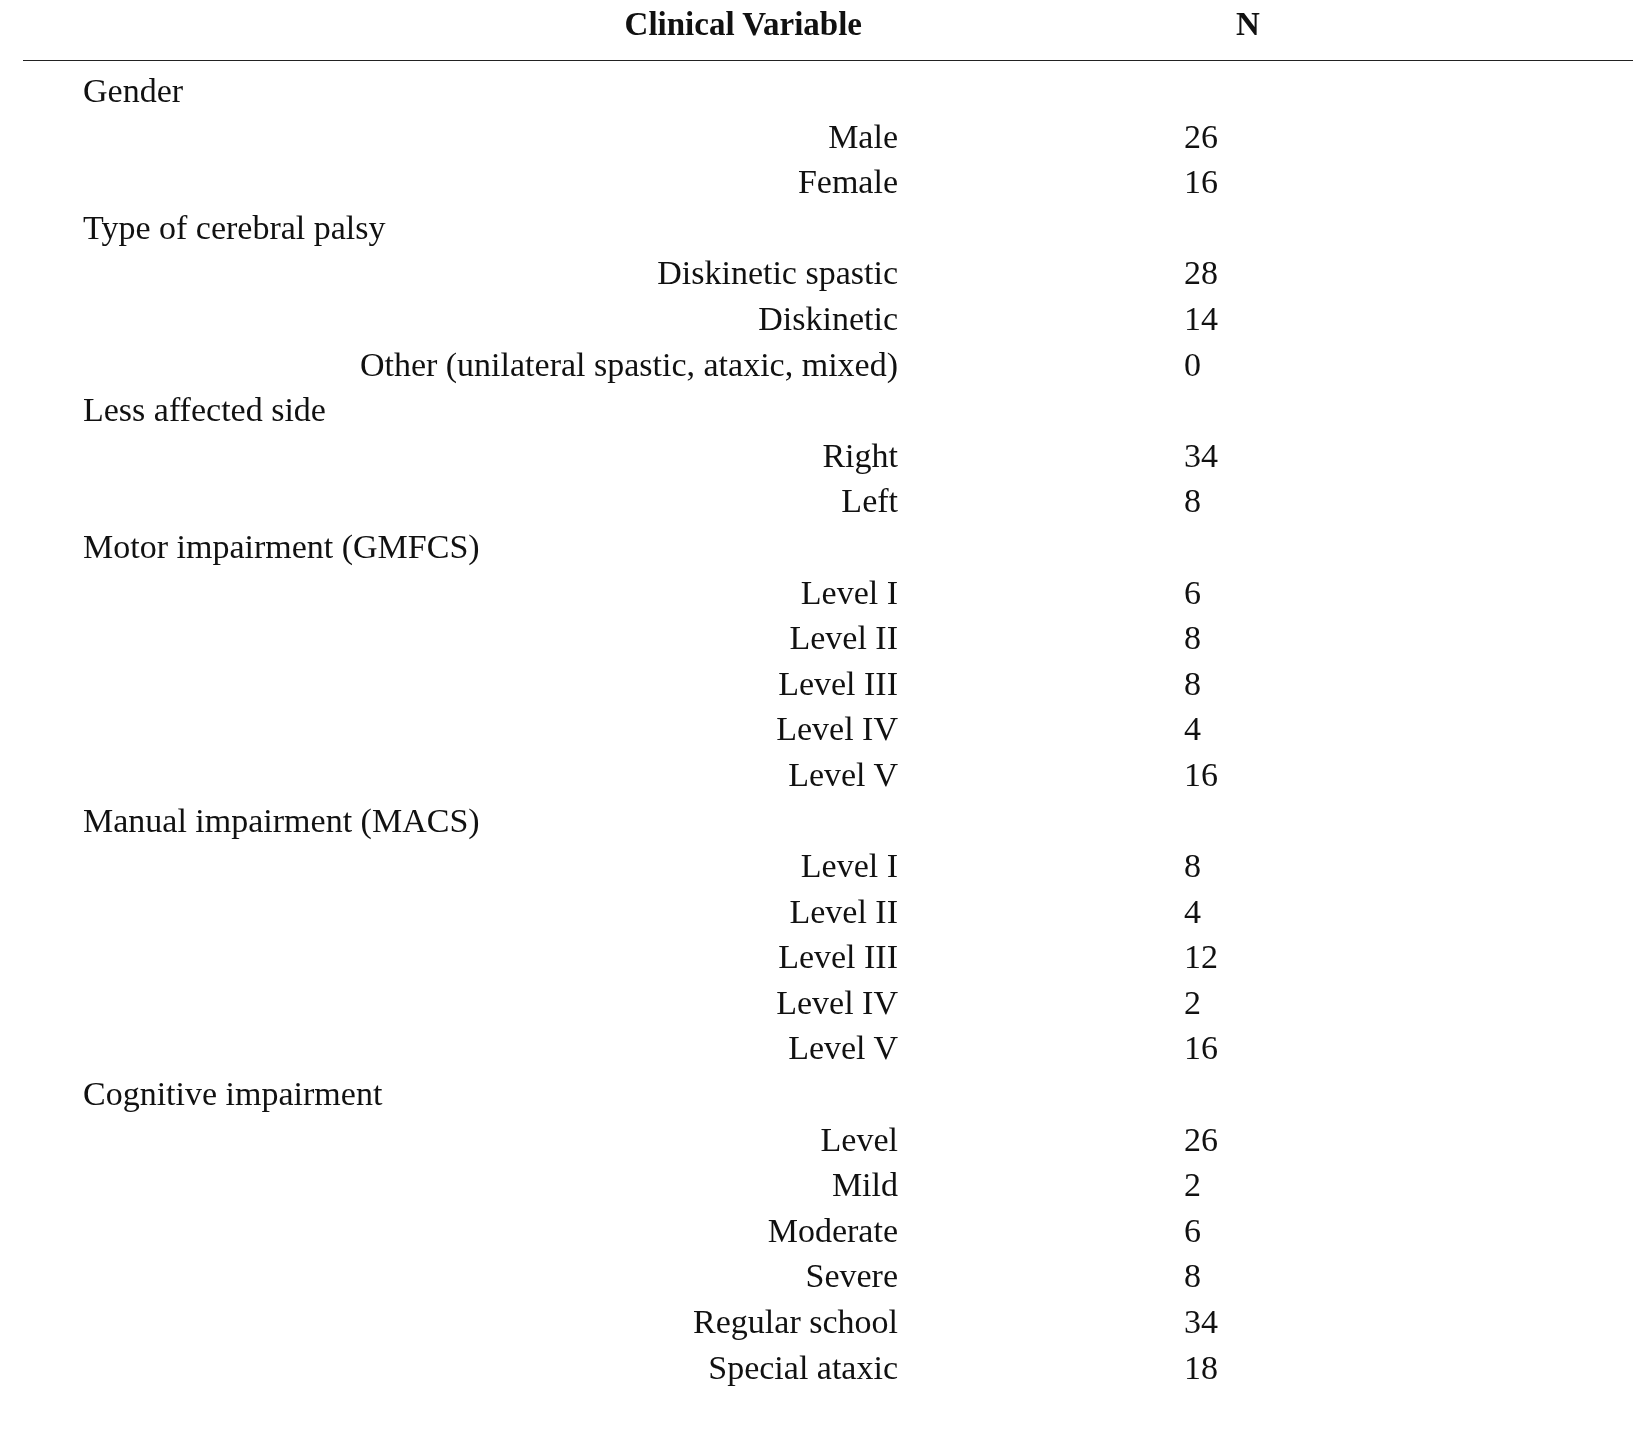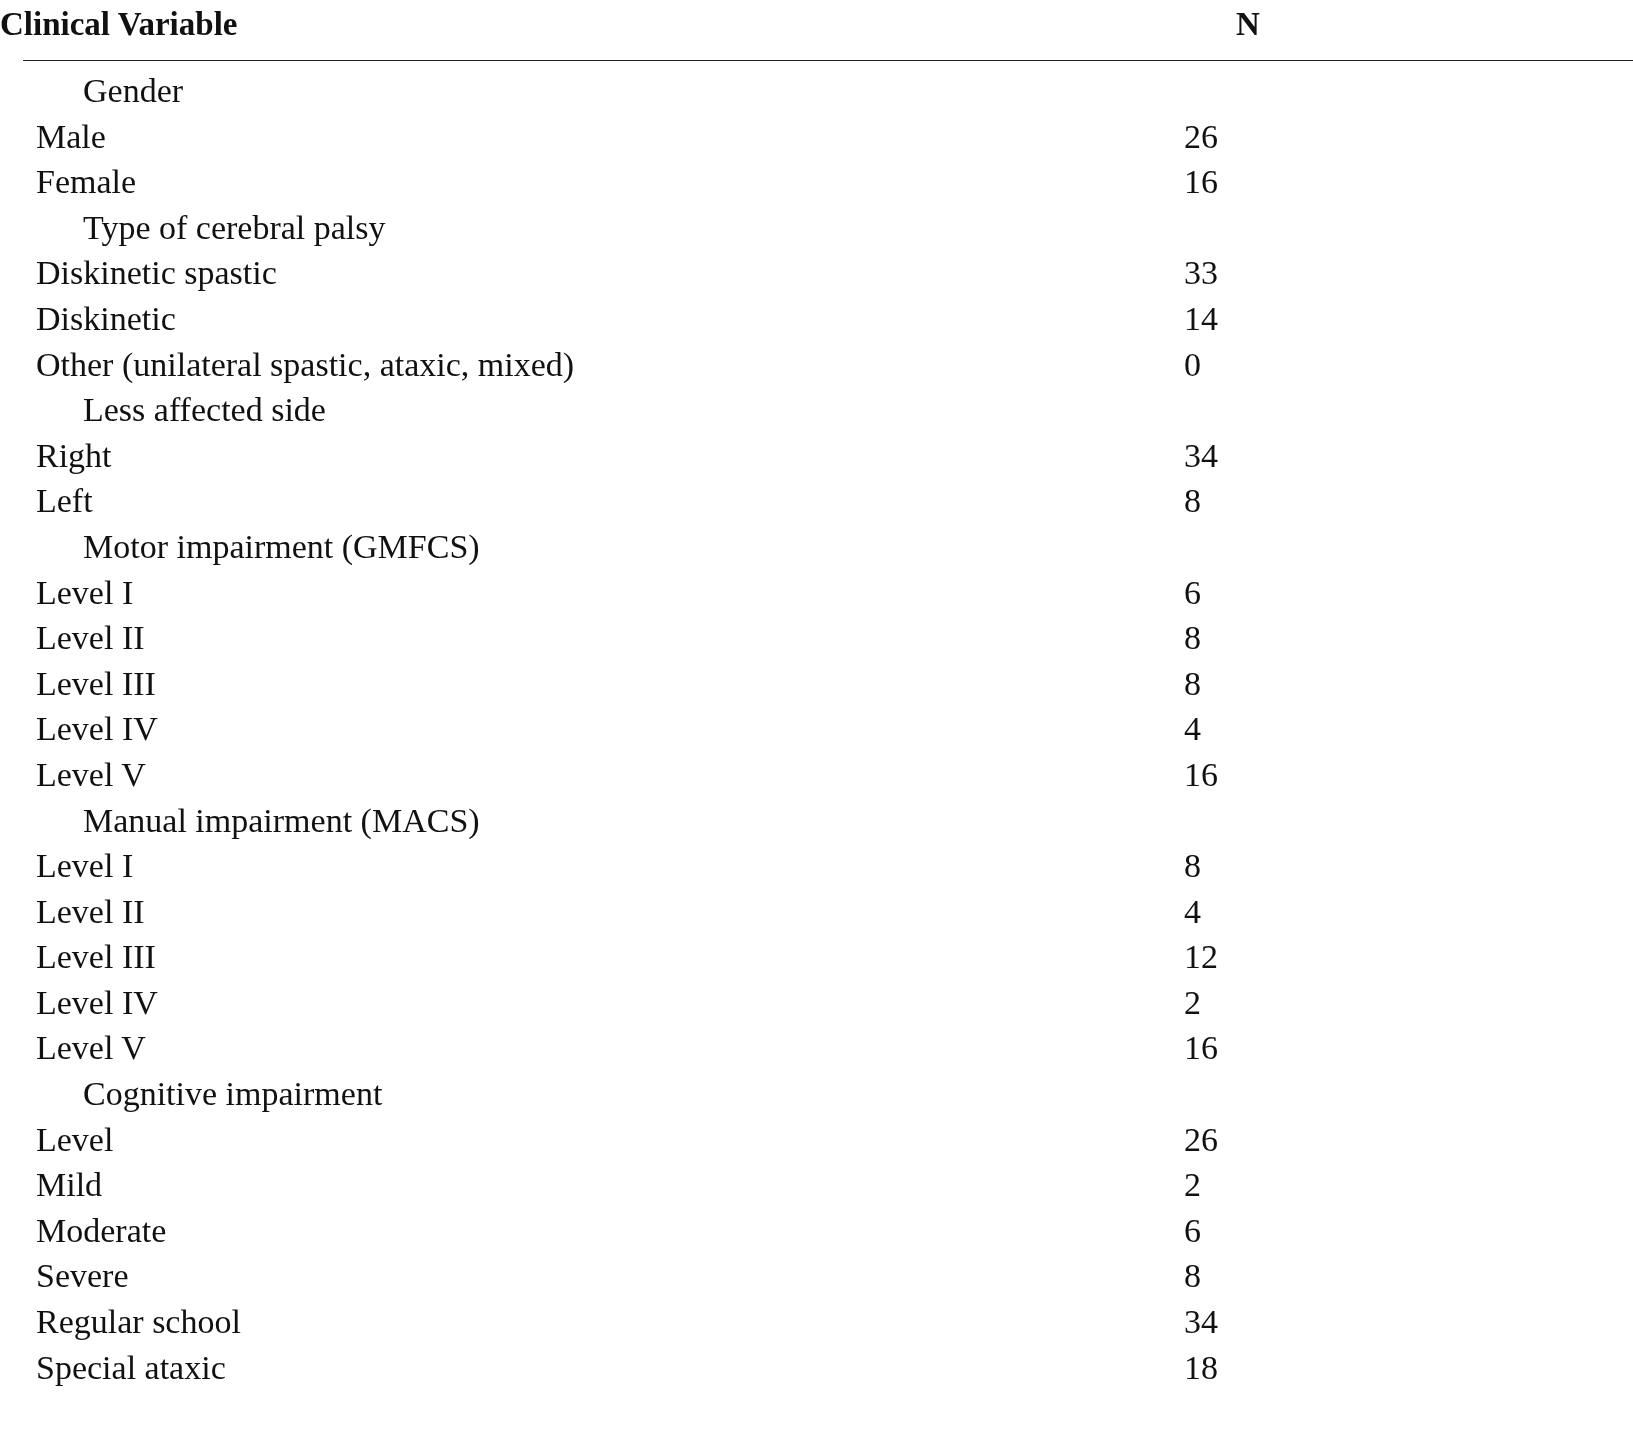--- a/index.html
+++ b/index.html
@@ -6,34 +6,34 @@
     body {
       width: 1633px; height: 1444px; position: relative; overflow: hidden;
       font-family: "Liberation Serif", "DejaVu Serif", serif;
       color: #111111;
     }
     .header {
       position: absolute; left: 0; top: 0; width: 1633px; height: 58px;
     }
     .hdr-var {
       position: absolute; left: 0; width: 862px; top: 6px;
-      text-align: left; font-weight: bold; font-size: 33px;
+      text-align: right; font-weight: bold; font-size: 33px;
     }
     .hdr-n {
       position: absolute; left: 1148px; width: 200px; top: 6px;
       text-align: center; font-weight: bold; font-size: 33px;
     }
     .rule {
       position: absolute; left: 23px; right: 0; top: 60px; height: 0;
       border-top: 1.5px solid #222;
     }
     .rows { position: absolute; left: 0; top: 68px; width: 1633px; margin-left: 36px; }
     .row { position: relative; height: 45.6px; font-size: 34px; line-height: 45.6px; }
     .cat { position: absolute; left: 47px; white-space: nowrap; }
-    .sub { position: absolute; left: 0; width: 862px; text-align: left; white-space: nowrap; }
+    .sub { position: absolute; left: 0; width: 862px; text-align: right; white-space: nowrap; }
     .num { position: absolute; left: 1148px; width: 200px; text-align: left; }
   </style>
 </head>
 <body>
 
 <div class="header">
   <div class="hdr-var">Clinical Variable</div>
   <div class="hdr-n">N</div>
 </div>
 <div class="rule"></div>
@@ -48,21 +48,21 @@
     </div>
     <div class="row">
       <span class="sub">Female</span>
       <span class="num">16</span>
     </div>
     <div class="row">
       <span class="cat">Type of cerebral palsy</span>
     </div>
     <div class="row">
       <span class="sub">Diskinetic spastic</span>
-      <span class="num">33</span>
+      <span class="num">28</span>
     </div>
     <div class="row">
       <span class="sub">Diskinetic</span>
       <span class="num">14</span>
     </div>
     <div class="row">
       <span class="sub">Other (unilateral spastic, ataxic, mixed)</span>
       <span class="num">0</span>
     </div>
     <div class="row">

